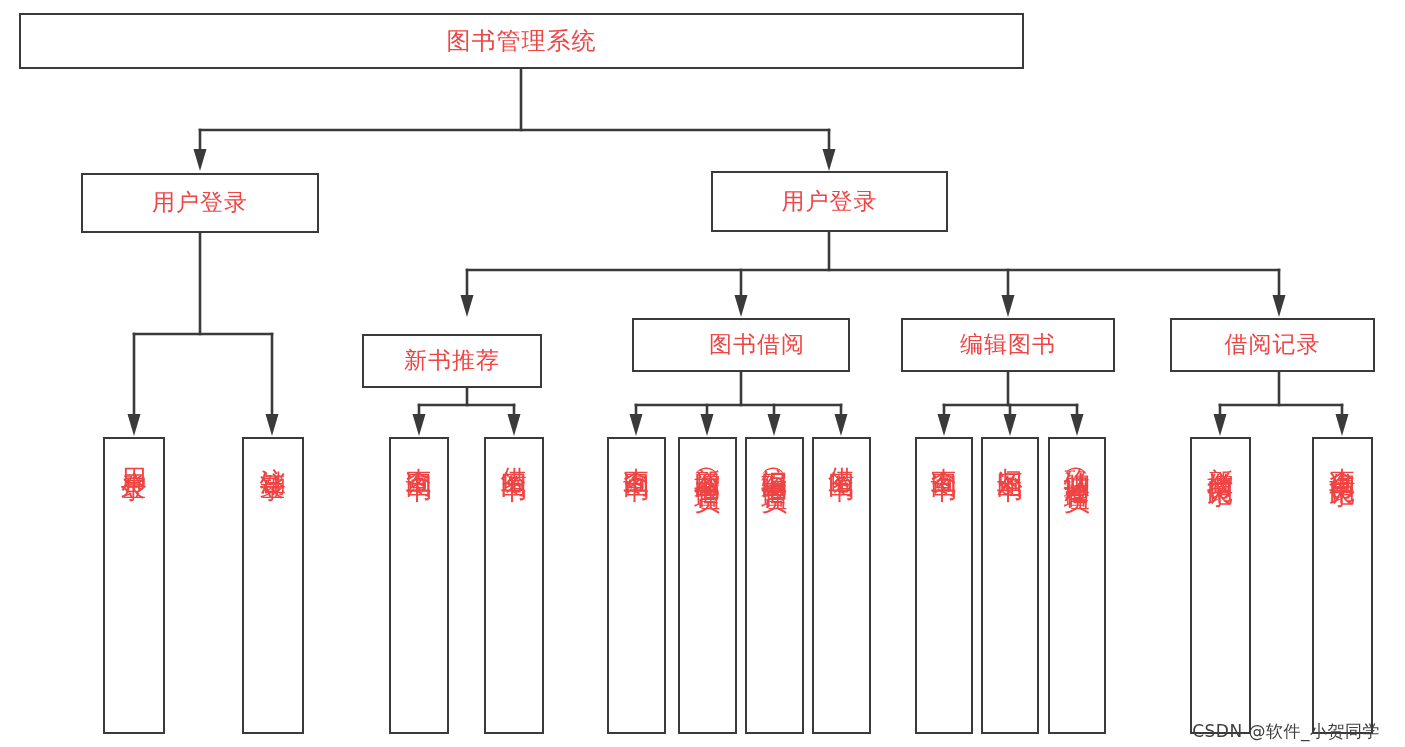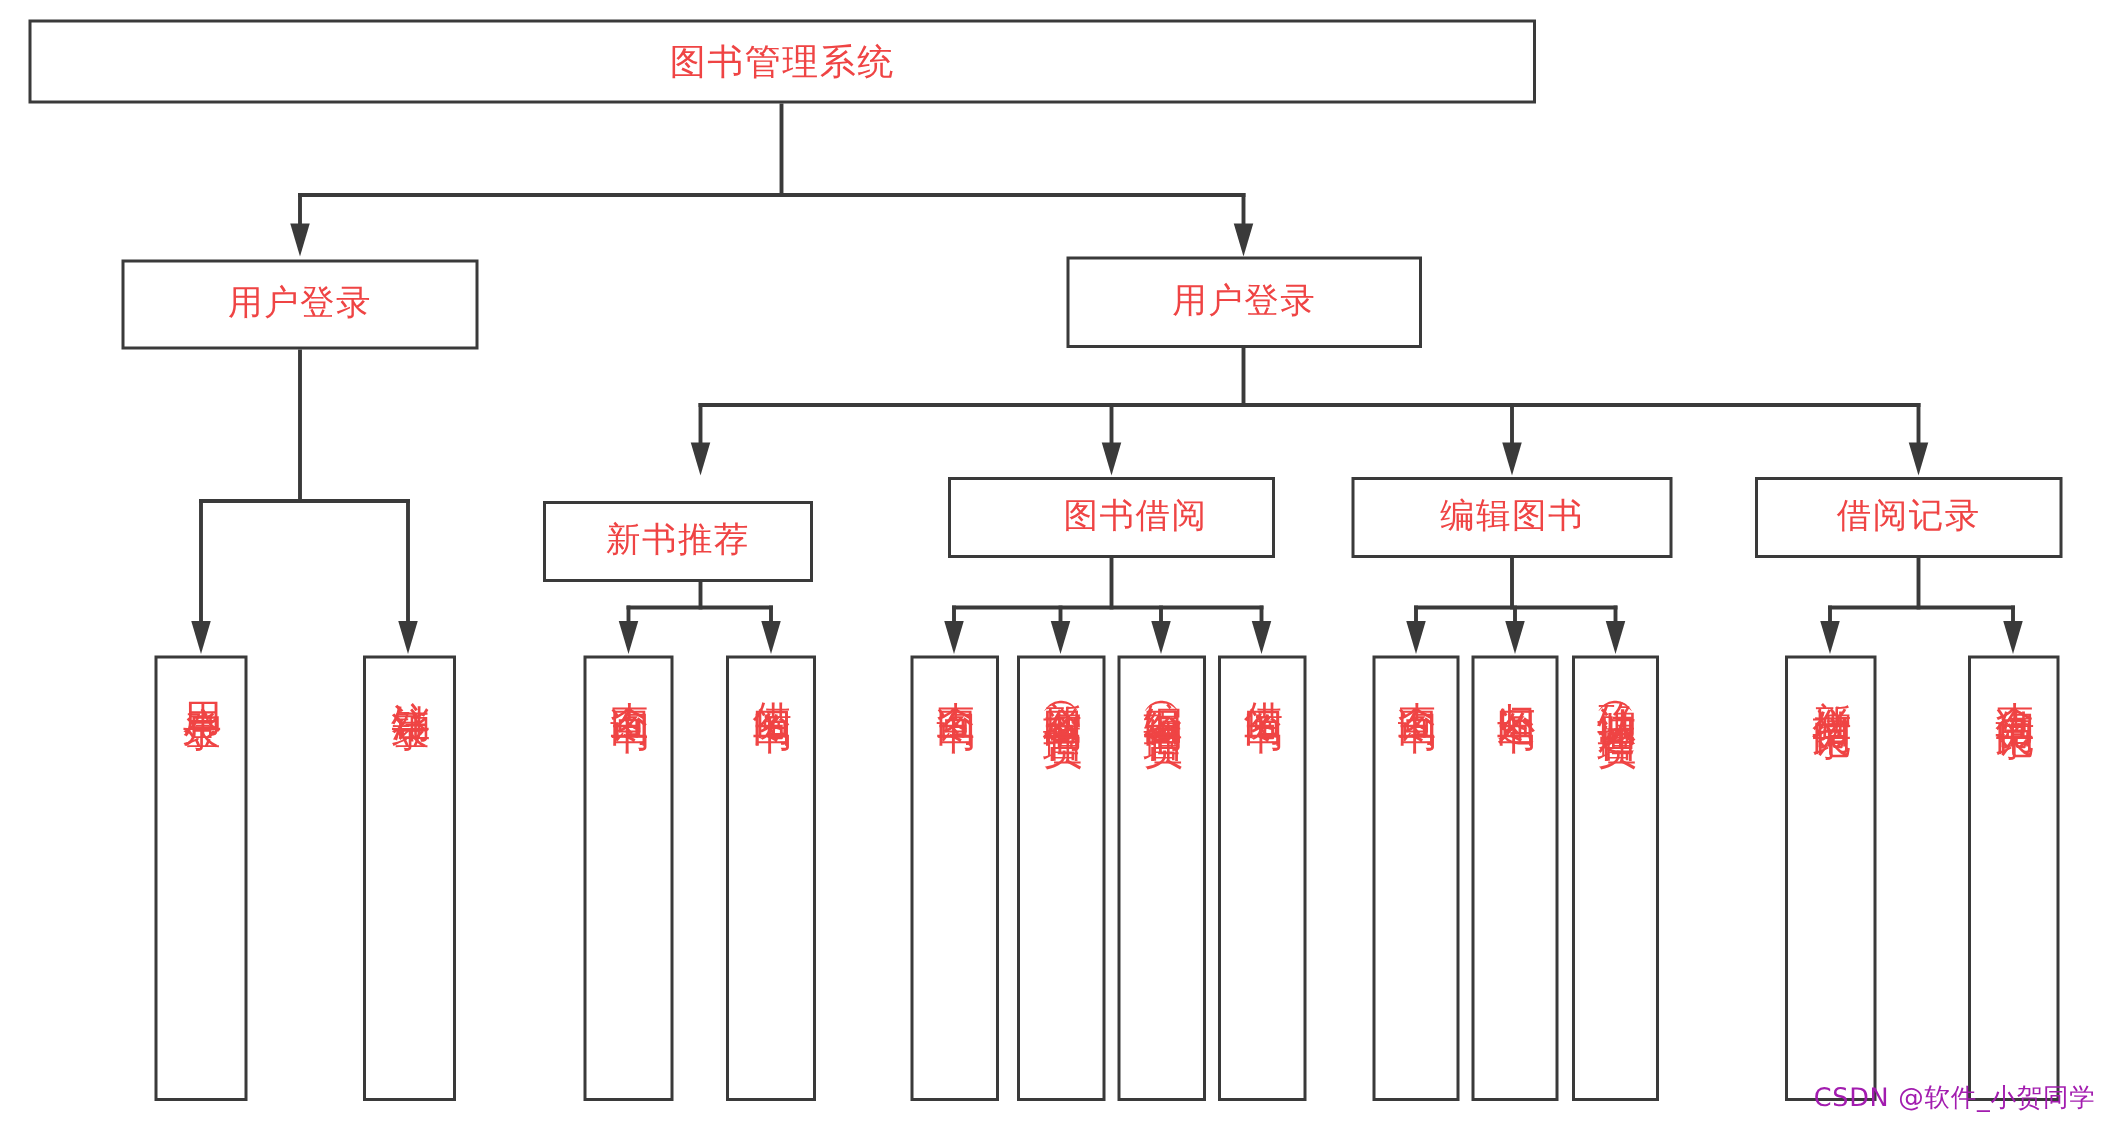--- a/index.html
+++ b/index.html
@@ -52,24 +52,24 @@
   .node.vert .label {
     writing-mode: vertical-rl;
     text-orientation: upright;
     font-size: 26px;
     letter-spacing: 3px;
     white-space: nowrap;
   }
   .node.root .label { font-size: 24px; }
   #watermark {
     position: absolute;
-    right: 8px;
+    right: 25px;
     bottom: 4px;
     font-size: 17px;
-    color: #a21caf;
+    color: #404040;
     letter-spacing: 0.5px;
     white-space: nowrap;
     font-family: "DejaVu Sans", "Liberation Sans", sans-serif;
   }
 </style>
 </head>
 <body>
 
 <div id="canvas">
   <svg id="edges" viewBox="0 0 1405 747">

